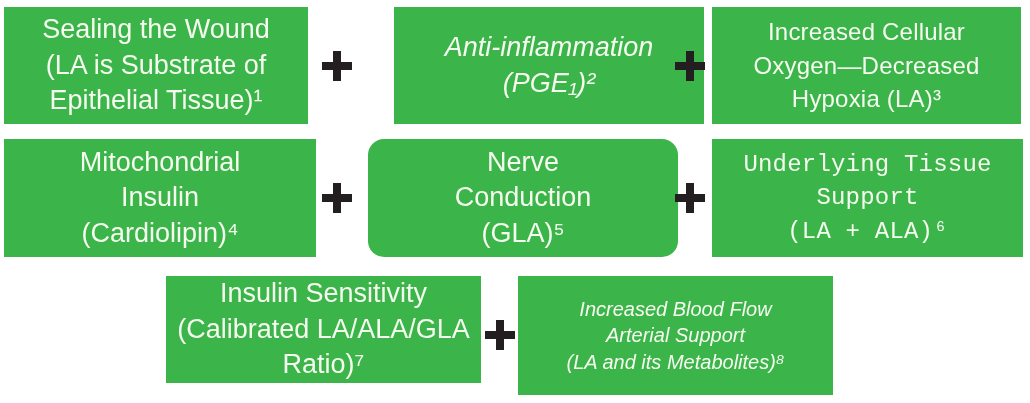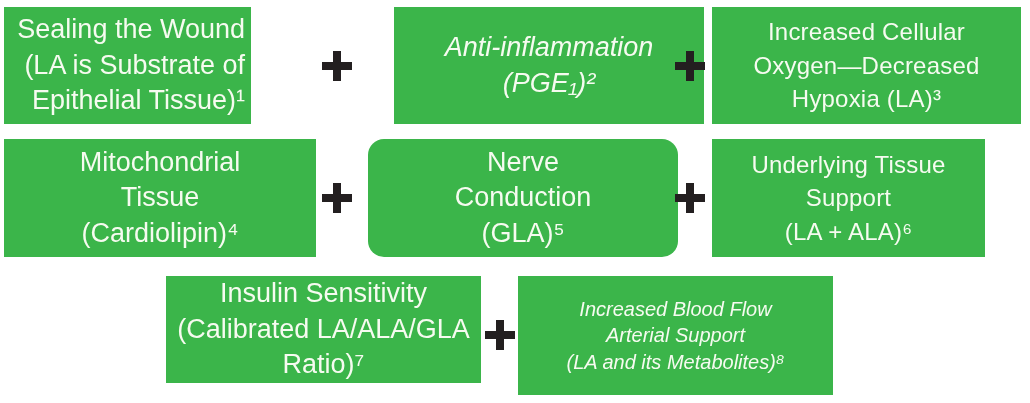--- a/index.html
+++ b/index.html
@@ -32,27 +32,27 @@
     line-height: 1.32;
     padding: 2px 6px;
   }
   .box .box-text { white-space: pre-line; display: block; width: 100%; }
 
   .box.italic { font-style: italic; }
   .box.alt-face { font-size: 24px; line-height: 1.4; letter-spacing: 0.2px; }
   .box.fs-25 { font-size: 20px; }
 
   
-  .b1 { left: 4px;   top: 7px;   width: 247px; height: 117px; text-align: right; }
+  .b1 { left: 4px;   top: 7px;   width: 304px; height: 117px; }
   .b2 { left: 358px; top: 7px;   width: 310px; height: 117px; margin-left: 36px; }
   .b3 { left: 712px; top: 7px;   width: 309px; height: 117px; }
   
   .b4 { left: 4px;   top: 139px; width: 312px; height: 118px; }
   .b5 { left: 368px; top: 139px; width: 310px; height: 118px; border-radius: 16px; }
-  .b6 { left: 712px; top: 139px; width: 273px; height: 118px; }
+  .b6 { left: 712px; top: 139px; width: 311px; height: 118px; font-family: Liberation Mono, monospace; }
   
   .b7 { left: 166px; top: 276px; width: 315px; height: 107px; justify-content: center; }
   .b8 { left: 518px; top: 276px; width: 315px; height: 119px; }
 
   .plus {
     position: absolute;
     width: 30px;
     height: 30px;
   }
   .plus::before {
@@ -92,21 +92,21 @@
   </div>
   <div class="plus p2" aria-label="+"></div>
   <div class="box b3 alt-face">
     <span class="box-text">Increased Cellular
 Oxygen—Decreased
 Hypoxia (LA)³</span>
   </div>
 
   <div class="box b4">
     <span class="box-text">Mitochondrial
-Tissue
+Insulin
 (Cardiolipin)⁴</span>
   </div>
   <div class="plus p3" aria-label="+"></div>
   <div class="box b5">
     <span class="box-text">Nerve
 Conduction
 (GLA)⁵</span>
   </div>
   <div class="plus p4" aria-label="+"></div>
   <div class="box b6 alt-face">

